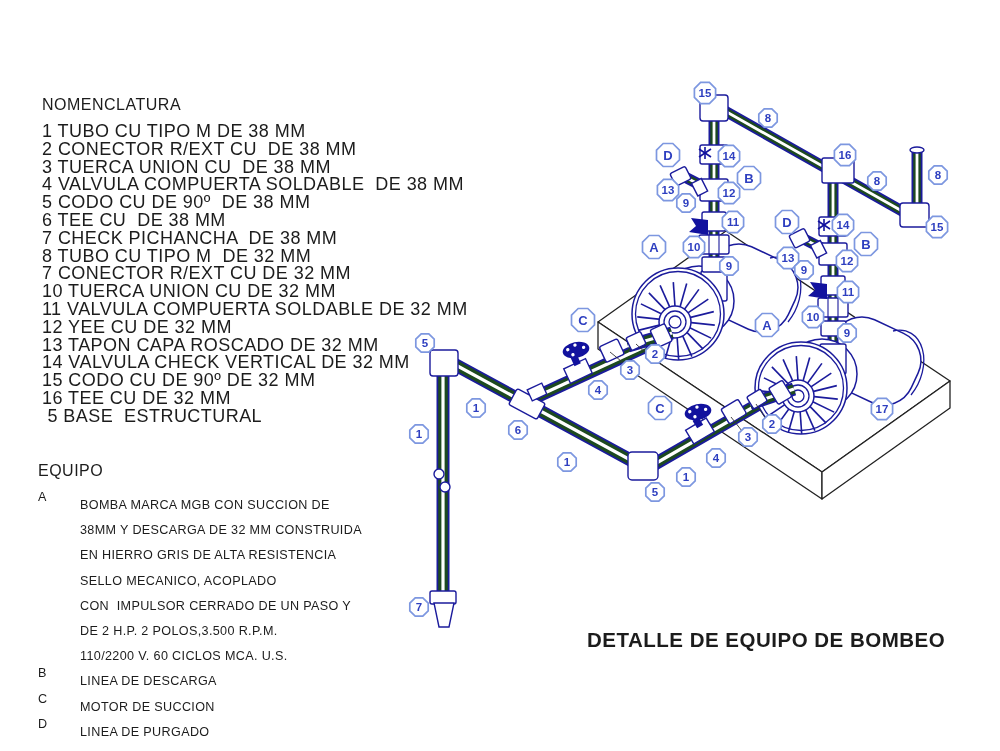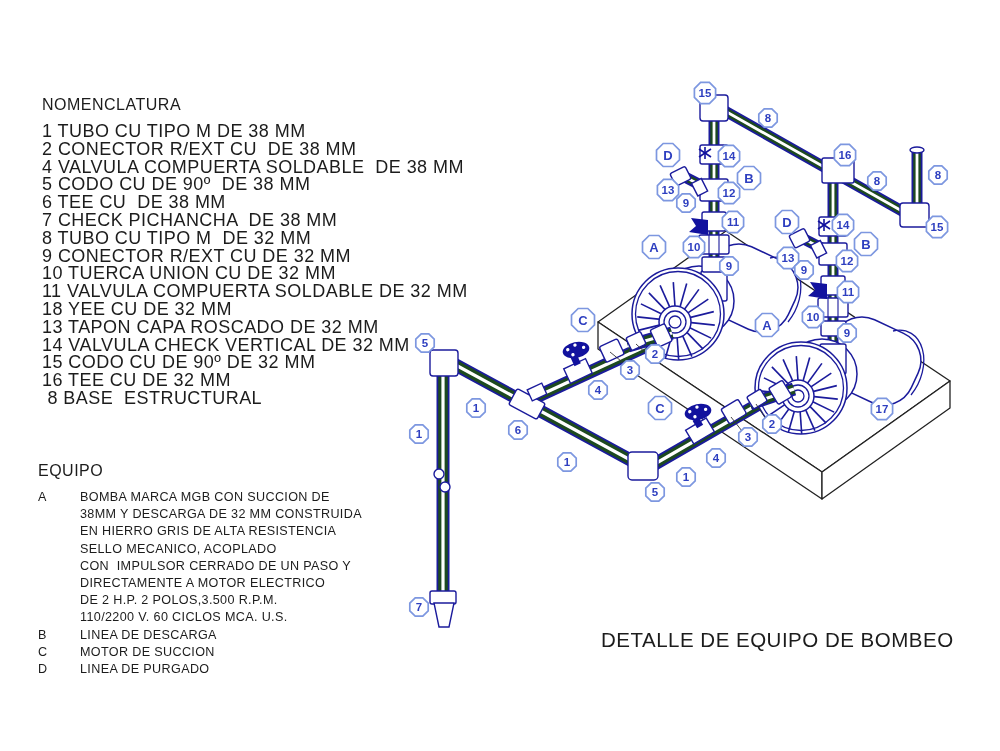--- a/index.html
+++ b/index.html
@@ -7,22 +7,22 @@
     width:1000px;height:751px;background:#ffffff;position:relative;overflow:hidden;
     font-family:"Liberation Sans",sans-serif;color:#1c1c1c;
   }
   .panel{position:absolute;}
   #nomen{left:42px;top:96px;}
   .sec-title{font-size:16px;line-height:18px;letter-spacing:.5px;font-weight:400;margin:0 0 9px 0;white-space:pre;}
   .nomen-item{font-size:18px;line-height:17.8px;letter-spacing:.45px;white-space:pre;}
   #equipo{left:38px;top:462px;}
   .eq-row{display:flex;font-size:12.6px;line-height:17.2px;letter-spacing:.35px;}
   .eq-key{width:42px;flex:0 0 42px;}
-  .eq-line{white-space:pre;}
-  #dwg-title{position:absolute;left:601px;top:628px;font-size:20.5px;letter-spacing:.5px;white-space:pre;}
+  .eq-line{white-space:pre;margin-top:8px;}
+  #dwg-title{position:absolute;left:587px;top:628px;font-size:20.5px;letter-spacing:.5px;white-space:pre;font-weight:bold;}
   svg{position:absolute;left:0;top:0;}
   .base{fill:#ffffff;stroke:#222222;stroke-width:1.3;stroke-linejoin:round;}
   .nav{fill:#ffffff;stroke:#1b1b9c;stroke-width:1.5;}
   .ring{fill:none;stroke:#1b1b9c;stroke-width:1.3;}
   .spoke{stroke:#1b1b9c;stroke-width:1.6;}
   .fit{fill:#ffffff;stroke:#1b1b9c;stroke-width:1.4;}
   .p38o{stroke:#1b1b9c;stroke-width:13;fill:none;stroke-linejoin:round;}
   .p38g{stroke:#1d4a1f;stroke-width:9.5;fill:none;stroke-linejoin:round;}
   .p38w{stroke:#ffffff;stroke-width:3.2;fill:none;stroke-linejoin:round;}
   .p32o{stroke:#1b1b9c;stroke-width:11;fill:none;stroke-linejoin:round;}
@@ -36,49 +36,49 @@
   .co-txt{fill:#2e3fc0;font-family:"Liberation Sans",sans-serif;font-weight:700;}
 </style>
 </head>
 <body>
 
 <div class="panel" id="nomen">
   <div class="sec-title">NOMENCLATURA</div>
   <div id="nomen-list">
       <div class="nomen-item">1 TUBO CU TIPO M DE 38 MM</div>
       <div class="nomen-item">2 CONECTOR R/EXT CU  DE 38 MM</div>
+      <div class="nomen-item">3 TUERCA UNION CU  DE 38 MM</div>
       <div class="nomen-item">4 VALVULA COMPUERTA SOLDABLE  DE 38 MM</div>
       <div class="nomen-item">5 CODO CU DE 90º  DE 38 MM</div>
       <div class="nomen-item">6 TEE CU  DE 38 MM</div>
       <div class="nomen-item">7 CHECK PICHANCHA  DE 38 MM</div>
       <div class="nomen-item">8 TUBO CU TIPO M  DE 32 MM</div>
-      <div class="nomen-item">9 CONECTOR R/EXT CU DE 32 MM</div>
+      <div class="nomen-item">7 CONECTOR R/EXT CU DE 32 MM</div>
       <div class="nomen-item">10 TUERCA UNION CU DE 32 MM</div>
       <div class="nomen-item">11 VALVULA COMPUERTA SOLDABLE DE 32 MM</div>
-      <div class="nomen-item">18 YEE CU DE 32 MM</div>
+      <div class="nomen-item">12 YEE CU DE 32 MM</div>
       <div class="nomen-item">13 TAPON CAPA ROSCADO DE 32 MM</div>
       <div class="nomen-item">14 VALVULA CHECK VERTICAL DE 32 MM</div>
       <div class="nomen-item">15 CODO CU DE 90º DE 32 MM</div>
       <div class="nomen-item">16 TEE CU DE 32 MM</div>
-      <div class="nomen-item"> 8 BASE  ESTRUCTURAL</div>
+      <div class="nomen-item"> 5 BASE  ESTRUCTURAL</div>
     </div>
 </div>
 
 <div class="panel" id="equipo">
   <div class="sec-title">EQUIPO</div>
   <div id="equipo-list">
       <div class="eq-row">
         <div class="eq-key">A</div>
         <div>
           <div class="eq-line">BOMBA MARCA MGB CON SUCCION DE</div>
           <div class="eq-line">38MM Y DESCARGA DE 32 MM CONSTRUIDA</div>
           <div class="eq-line">EN HIERRO GRIS DE ALTA RESISTENCIA</div>
           <div class="eq-line">SELLO MECANICO, ACOPLADO</div>
           <div class="eq-line">CON  IMPULSOR CERRADO DE UN PASO Y</div>
-          <div class="eq-line">DIRECTAMENTE A MOTOR ELECTRICO</div>
           <div class="eq-line">DE 2 H.P. 2 POLOS,3.500 R.P.M.</div>
           <div class="eq-line">110/2200 V. 60 CICLOS MCA. U.S.</div>
         </div>
       </div>
       <div class="eq-row">
         <div class="eq-key">B</div>
         <div>
           <div class="eq-line">LINEA DE DESCARGA</div>
         </div>
       </div>

